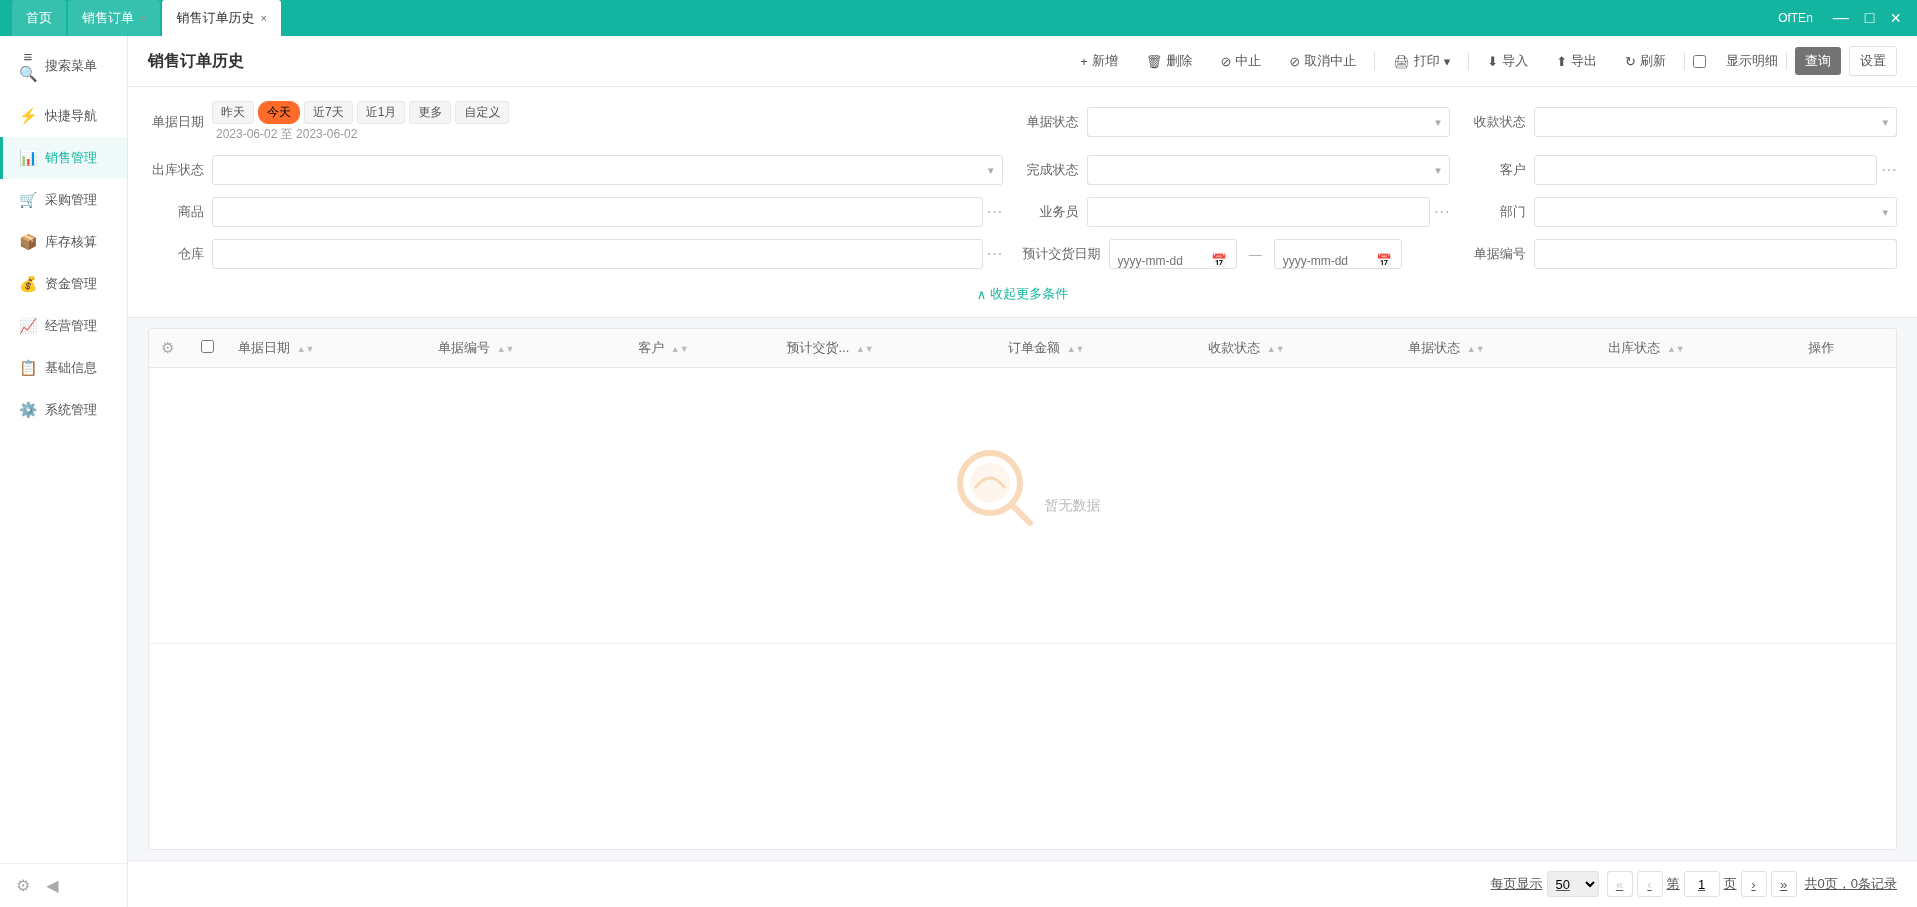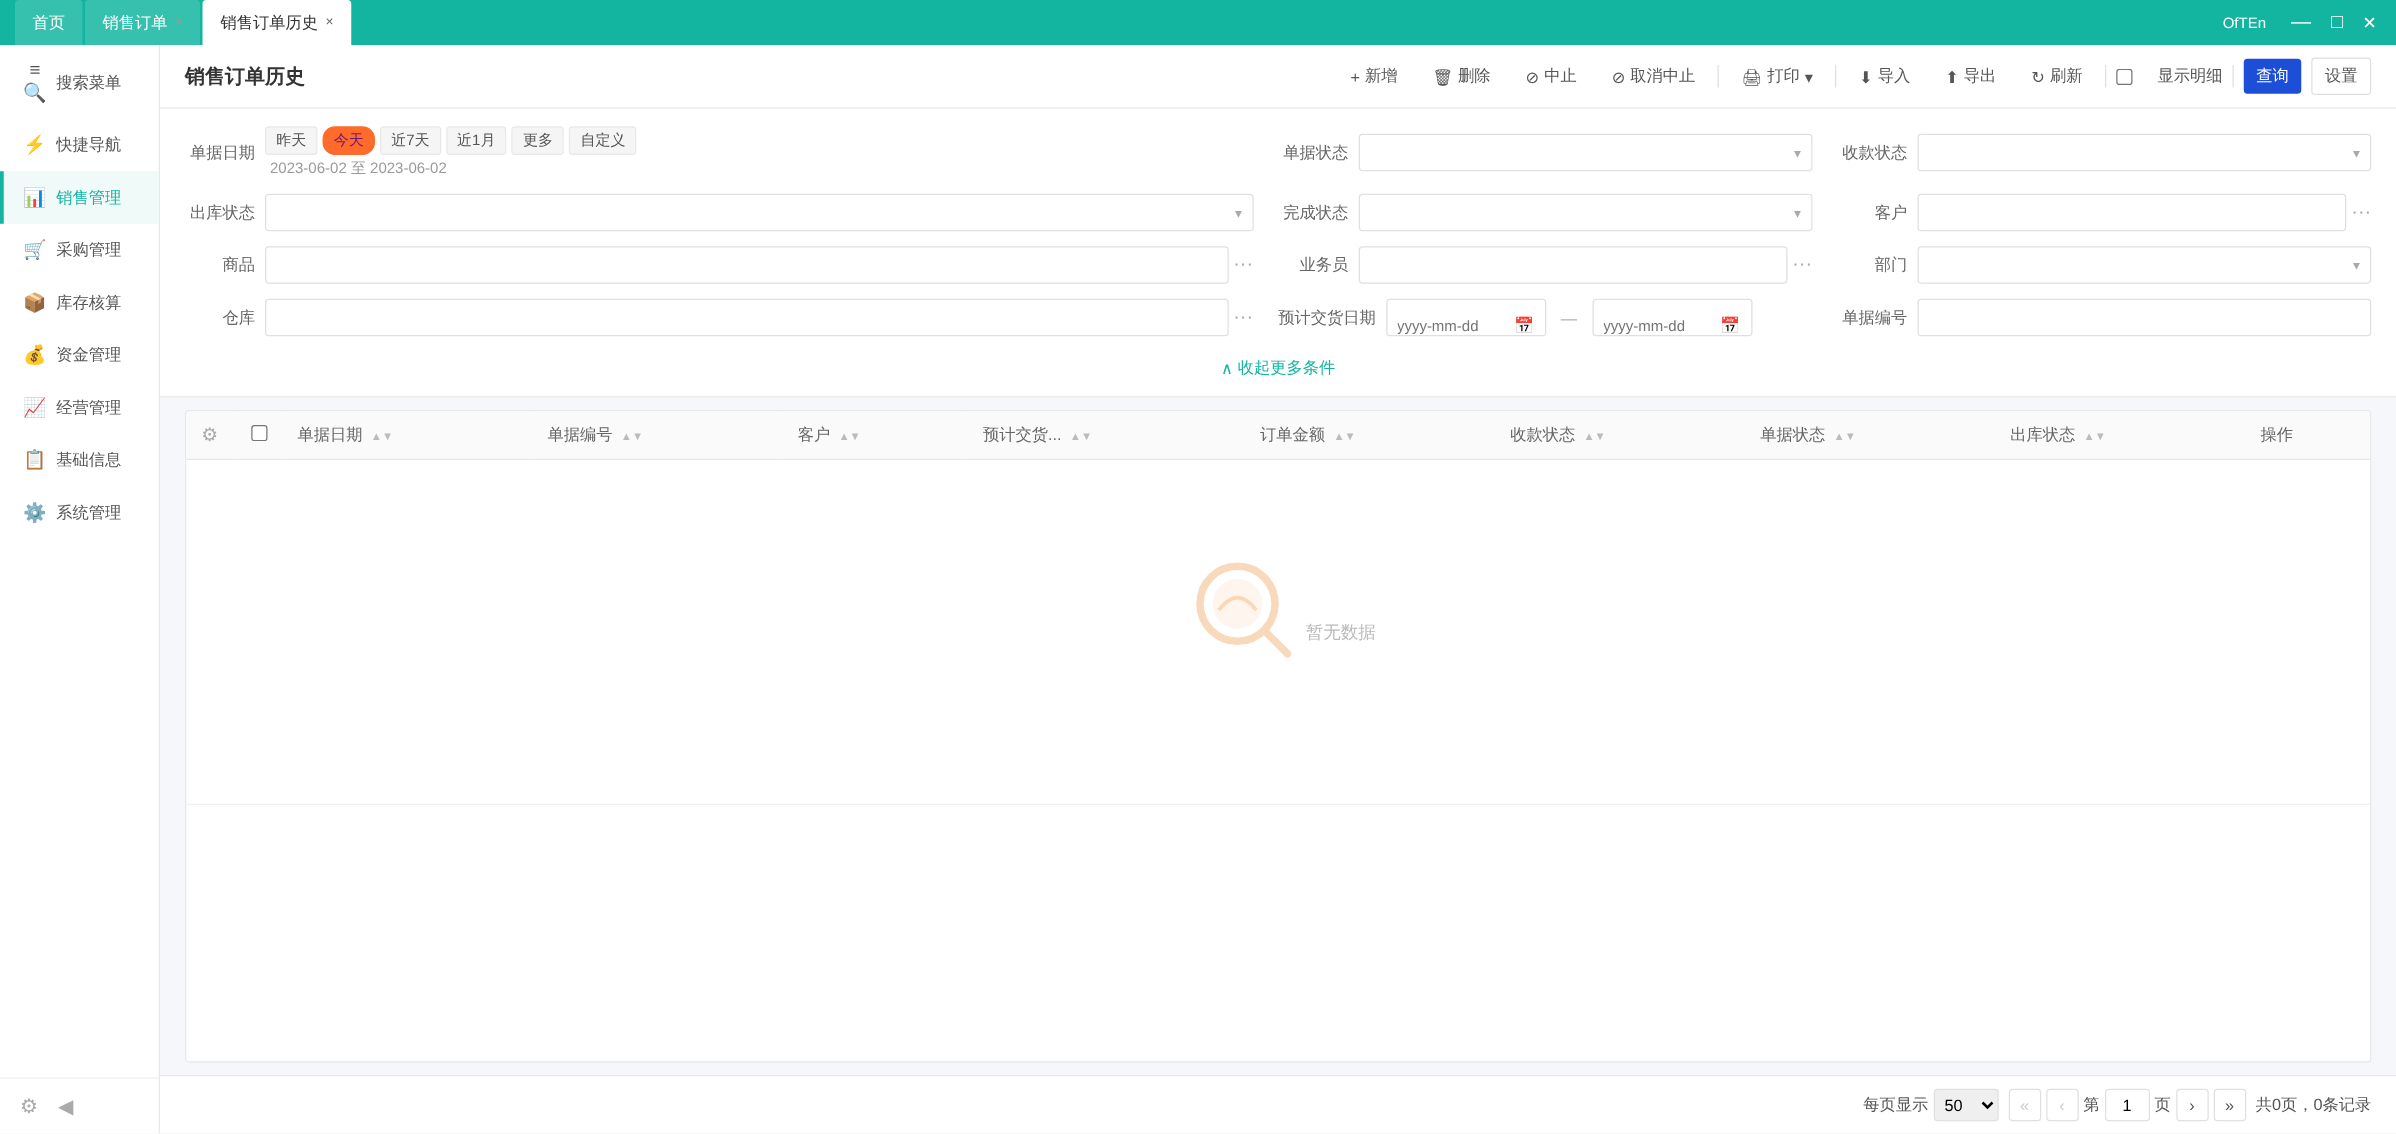--- a/index.html
+++ b/index.html
@@ -27,38 +27,38 @@
     .sidebar-bottom span { cursor: pointer; }
 
     
     .content { flex: 1; display: flex; flex-direction: column; overflow: hidden; background: #f5f7fa; }
 
     
     .page-header { background: #fff; padding: 10px 20px; border-bottom: 1px solid #e8e8e8; display: flex; align-items: center; justify-content: space-between; flex-shrink: 0; }
     .page-title { font-size: 16px; font-weight: 600; color: #333; }
     .toolbar { display: flex; align-items: center; gap: 8px; }
     .toolbar-btn { display: flex; align-items: center; gap: 4px; padding: 5px 10px; border: none; background: none; cursor: pointer; color: #555; font-size: 13px; border-radius: 3px; }
-    .toolbar-btn.primary { background: #1d4ed8; color: #fff; }
+    .toolbar-btn.primary { background: #737373; color: #fff; }
     .display-toggle { display: flex; align-items: center; gap: 20px; color: #555; font-size: 13px; cursor: pointer; }
     .display-toggle input { cursor: pointer; }
     .separator { width: 1px; height: 18px; background: #e0e0e0; }
 
     
     .filter-area { background: #fff; padding: 14px 20px; border-bottom: 1px solid #e8e8e8; flex-shrink: 0; }
     .filter-row { display: flex; align-items: center; margin-bottom: 12px; gap: 20px; }
     .filter-row:last-child { margin-bottom: 0; }
     .filter-item { display: flex; align-items: center; gap: 8px; flex: 1; }
     .filter-label { color: #666; font-size: 13px; white-space: nowrap; min-width: 56px; text-align: right; }
     .filter-select { width: 100%; height: 30px; border: 1px solid #e0e0e0; border-radius: 3px; padding: 0 8px; background: #fff; color: #333; font-size: 13px; cursor: pointer; display: flex; align-items: center; justify-content: space-between; }
     .filter-select-arrow { color: #aaa; font-size: 11px; }
     .filter-input { width: 100%; height: 30px; border: 1px solid #e0e0e0; border-radius: 3px; padding: 0 8px; background: #fff; color: #333; font-size: 13px; }
     .filter-dots { color: #aaa; font-size: 16px; cursor: pointer; margin-left: 4px; }
     .date-tags { display: flex; gap: 4px; align-items: center; }
     .date-tag { padding: 2px 8px; border-radius: 3px; cursor: pointer; font-size: 12px; color: #555; background: #f5f5f5; border: 1px solid #e8e8e8; }
-    .date-tag.active { background: #ff6b2b; color: #701a75; border-color: #ff6b2b; border-radius: 10px; }
+    .date-tag.active { background: #ff6b2b; color: #000000; border-color: #ff6b2b; border-radius: 10px; }
     .date-tag.today { background: #f5f5f5; color: #555; }
     .date-range-text { color: #999; font-size: 12px; margin-left: 4px; }
     .collapse-row { display: flex; justify-content: center; padding-top: 4px; }
     .collapse-btn { color: #13b5a0; font-size: 13px; cursor: pointer; display: flex; align-items: center; gap: 4px; background: none; border: none; }
 
     
     .date-field { display: flex; align-items: flex-end; border: 1px solid #e0e0e0; border-radius: 3px; padding: 0 8px; height: 30px; background: #fff; min-width: 120px; gap: 4px; }
     .date-field input { border: none; outline: none; font-size: 12px; color: #bbb; width: 90px; background: transparent; }
     .date-field .cal-icon { color: #aaa; font-size: 13px; cursor: pointer; }
     .date-separator { color: #aaa; margin: 0 4px; }
@@ -73,21 +73,21 @@
     .th-settings { width: 40px; text-align: center; }
     .th-checkbox { width: 36px; text-align: center; }
     .gear-btn { background: none; border: none; cursor: pointer; color: #aaa; font-size: 15px; }
 
     
     .empty-state { flex: 1; display: flex; flex-direction: row; align-items: center; justify-content: center; padding: 60px 0; }
     .empty-icon { font-size: 80px; margin-bottom: 16px; opacity: 0.6; }
     .empty-text { color: #bbb; font-size: 14px; }
 
     
-    .pagination { background: #fff; border-top: 1px solid #e8e8e8; padding: 10px 20px; display: flex; align-items: center; justify-content: flex-end; gap: 8px; flex-shrink: 0; font-size: 13px; color: #555; }
+    .pagination { background: #fff; border-top: 1px solid #e8e8e8; padding: 10px 20px; display: flex; align-items: center; justify-content: flex-end; gap: 8px; flex-shrink: 0; font-size: 13px; color: #555; text-decoration: underline; }
     .page-size-select { display: flex; align-items: center; gap: 4px; }
     .page-size-select select { height: 26px; border: 1px solid #e0e0e0; border-radius: 3px; padding: 0 4px; font-size: 13px; }
     .page-nav { display: flex; align-items: center; gap: 4px; }
     .page-nav-btn { background: none; border: 1px solid #e0e0e0; border-radius: 3px; width: 26px; height: 26px; cursor: pointer; display: flex; align-items: center; justify-content: center; color: #555; font-size: 13px; }
     .page-nav-btn:disabled { color: #ccc; cursor: default; }
     .page-input { width: 36px; height: 26px; border: 1px solid #e0e0e0; border-radius: 3px; text-align: center; font-size: 13px; }
   </style>
 </head>
 <body>
 

